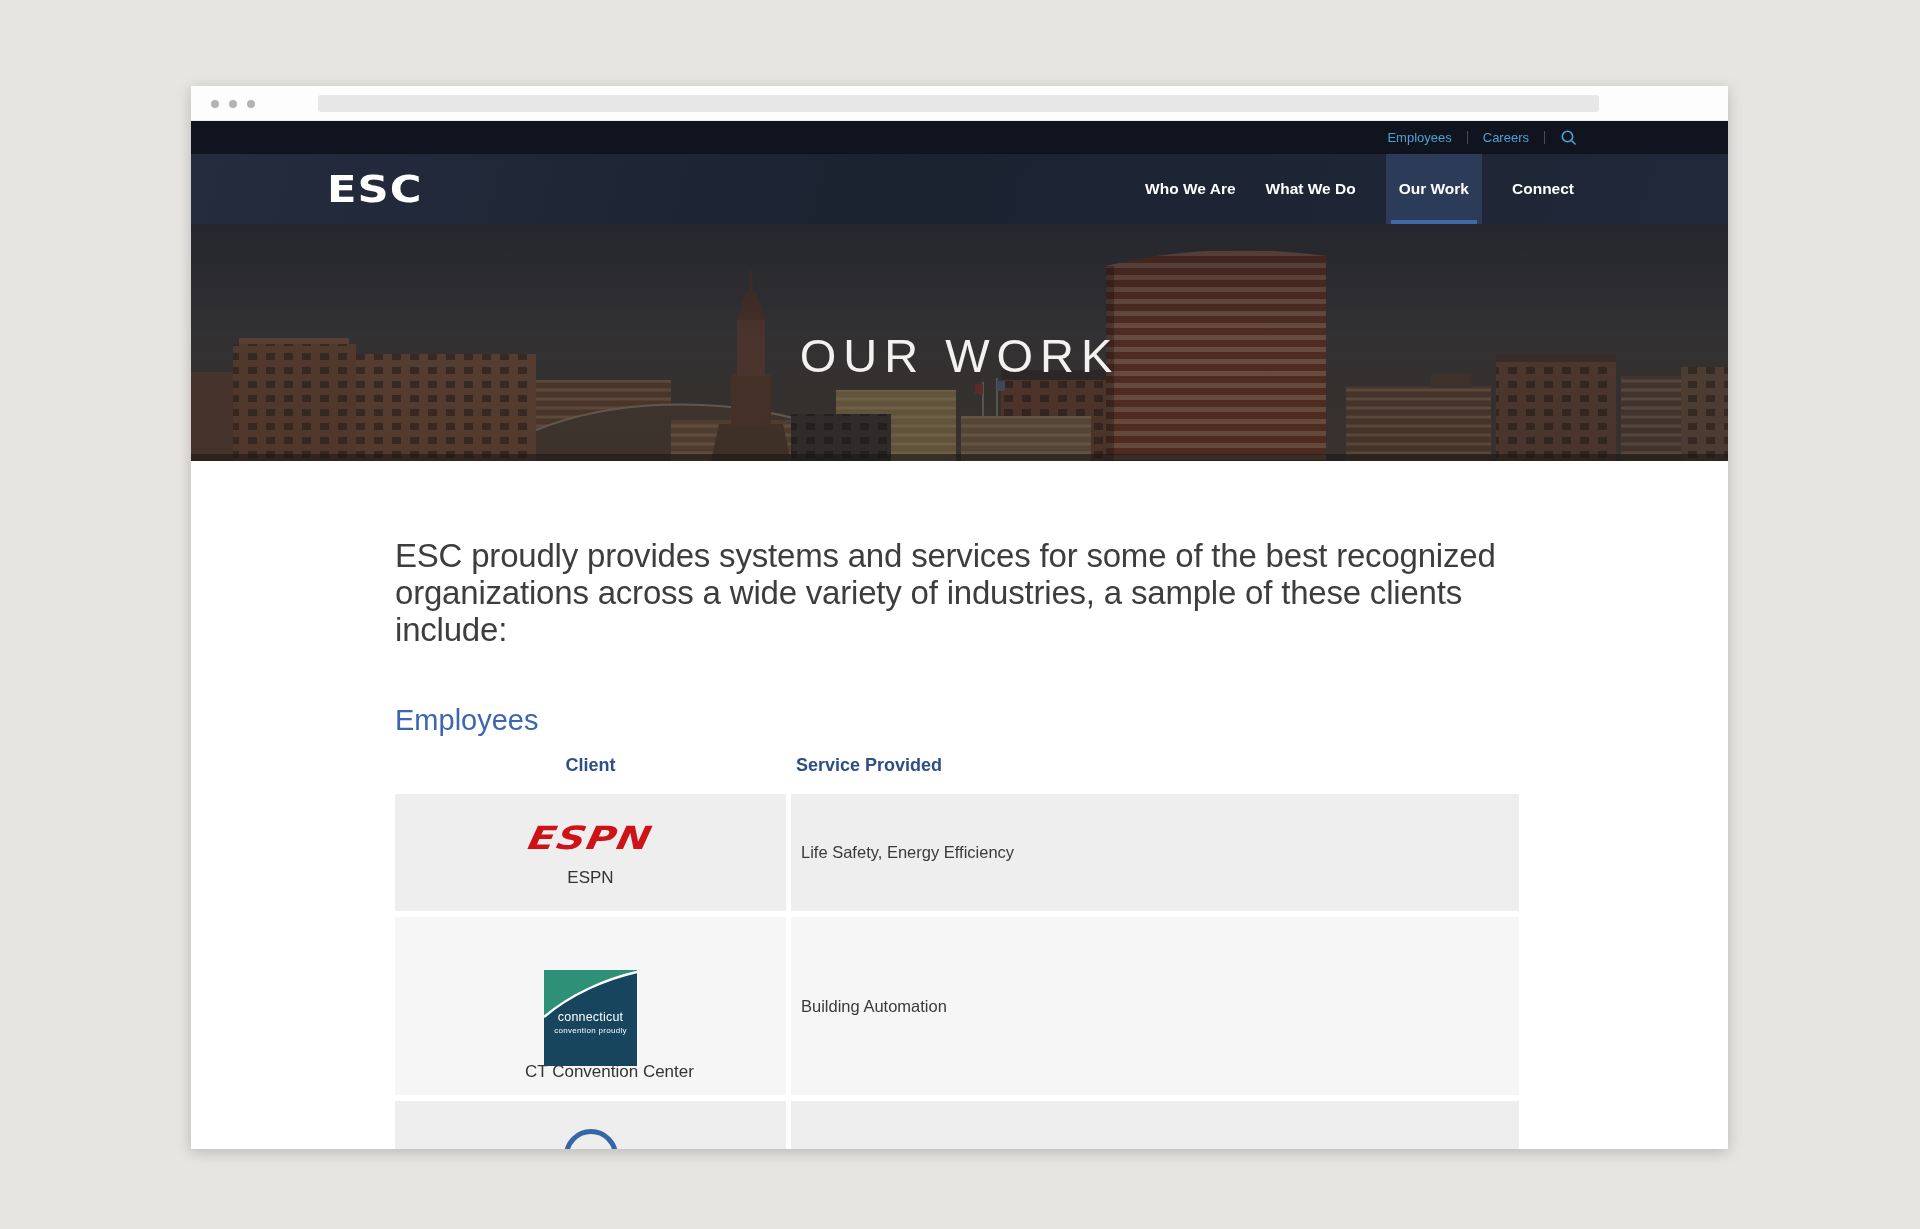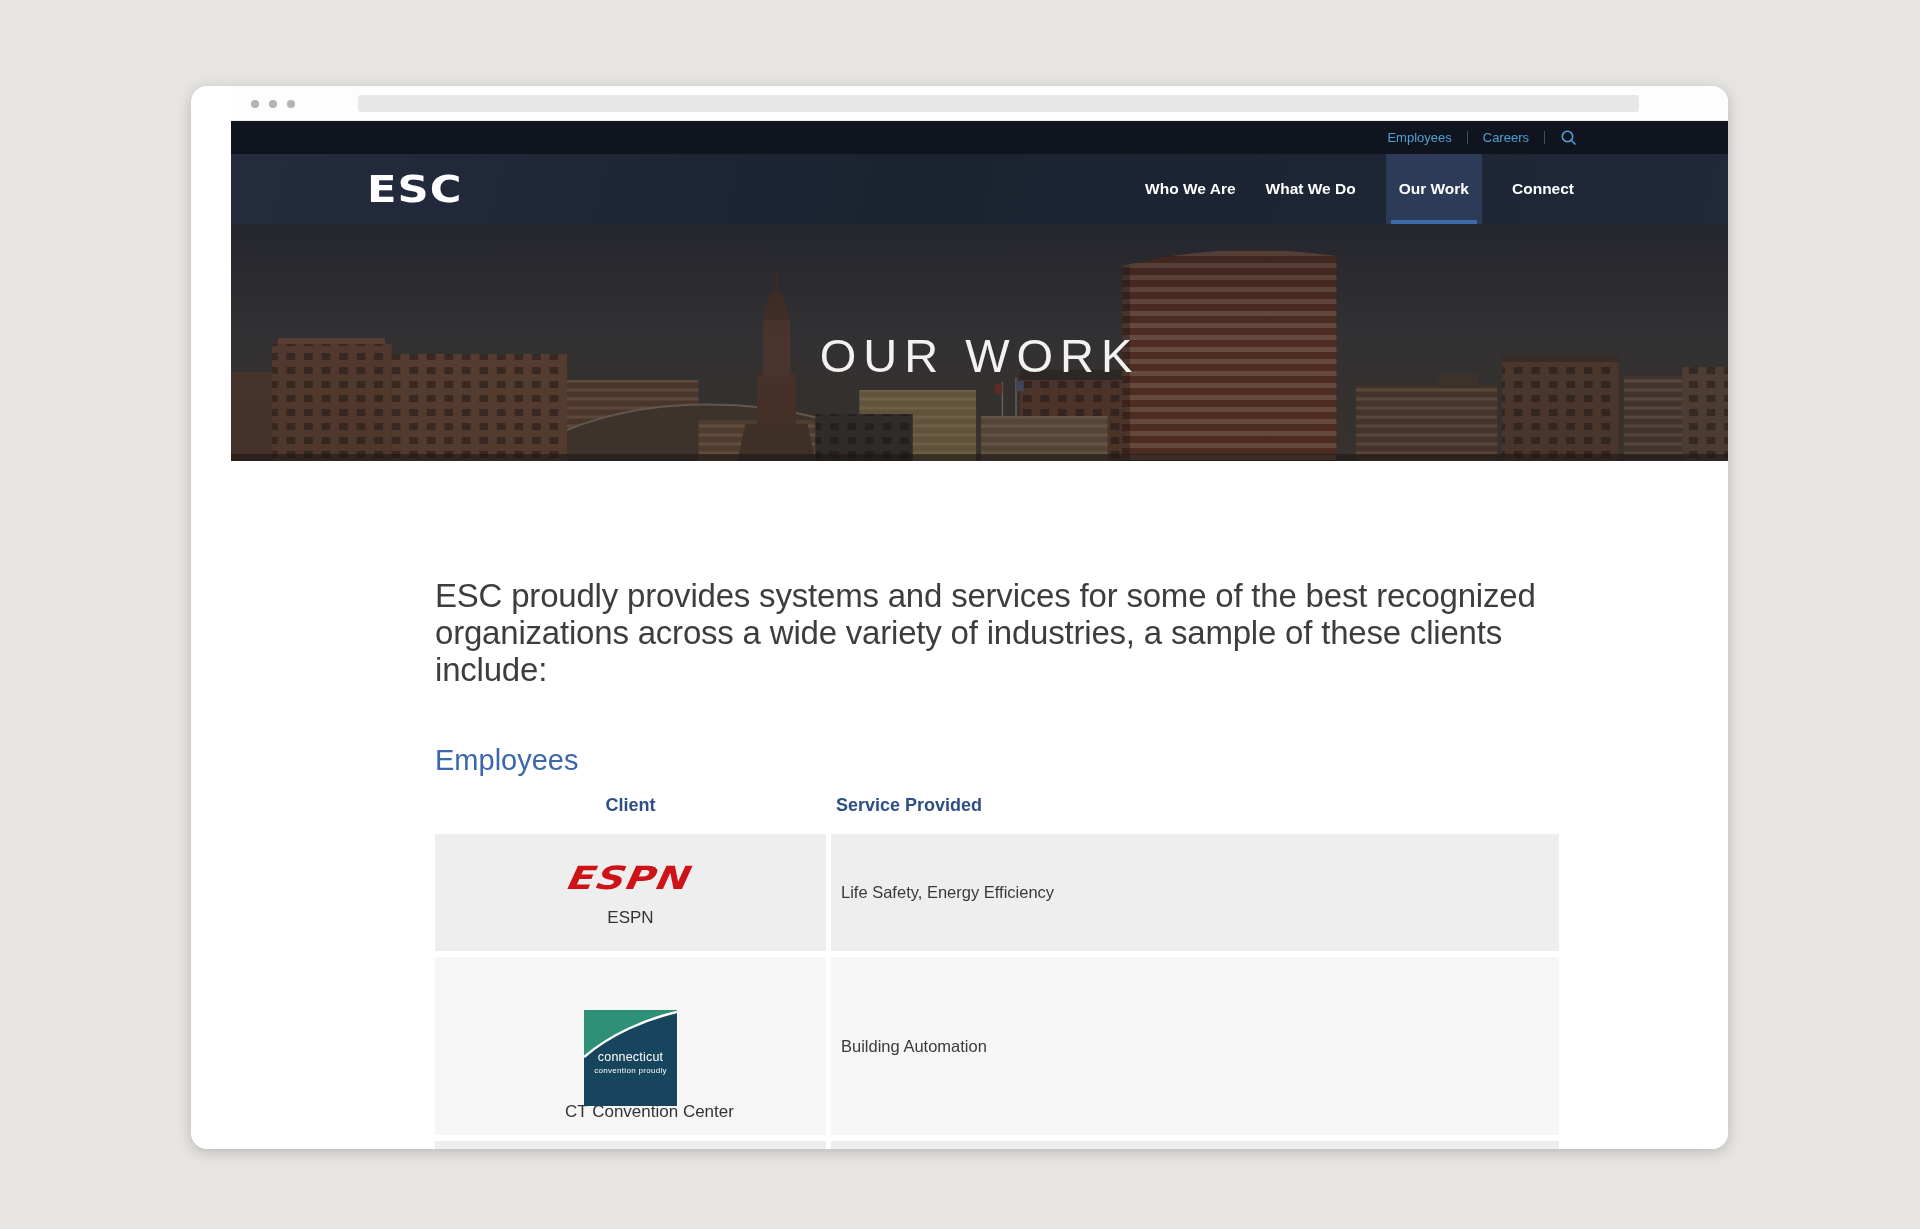--- a/index.html
+++ b/index.html
@@ -1,21 +1,21 @@
 <!DOCTYPE html>
 <html><head>
 <meta charset="utf-8">
 <style>
   * { margin:0; padding:0; box-sizing:border-box; }
   html,body { width:1920px; height:1229px; }
   body { background:#e7e5e2; font-family:"Liberation Sans", sans-serif; overflow:hidden; }
 
   .window { position:absolute; left:191px; top:86px; width:1537px; height:1063px;
-            background:#fff; border-radius:16px; overflow:hidden;
-            box-shadow:0 3px 14px rgba(0,0,0,0.20);padding-left:40px; }
+            background:#fff; border-radius:0; overflow:hidden;
+            box-shadow:0 3px 14px rgba(0,0,0,0.20); }
 
   
   .chrome { height:35px; background:#fdfdfd; position:relative; border-bottom:1px solid #ececec; }
   .dots { position:absolute; left:20px; top:14px; display:flex; gap:10px; }
   .dot { width:8px; height:8px; border-radius:50%; background:#b5b3b1; }
   .urlbar { position:absolute; left:127px; top:9px; width:1281px; height:17px;
             background:#e8e7e7; border-radius:3px; }
 
   
   .utility { height:33px; background:#10141f; display:flex; align-items:center;
@@ -39,21 +39,21 @@
               bottom:0; height:4px; background:#3f69a9; }
 
   
   .hero { height:237px; position:relative; overflow:hidden; background:#3e4049; }
   .hero svg { position:absolute; inset:0; width:100%; height:100%; display:block; }
   .hero-title { position:absolute; left:0; right:0; top:104px; text-align:center;
                 color:#f3f2f1; font-size:47px; font-weight:200; letter-spacing:7px; }
 
   
   .content { background:#fff; padding:0 0 0 204px; }
-  .intro { width:1124px; margin-top:116px; font-size:33px; line-height:37px;
+  .intro { width:1124px; margin-top:76px; font-size:33px; line-height:37px;
            font-weight:300; color:#3d3d3d; letter-spacing:-0.2px; white-space:pre-line; }
   .section-title { margin-top:56px; font-size:29px; font-weight:400; color:#3a67ae; }
 
   .thead { display:flex; margin-top:18px; width:1124px; }
   .th-client { width:391px; text-align:center; }
   .th-service { flex:1; padding-left:10px; }
   .th { font-size:18px; font-weight:bold; color:#2d4f86; }
 
   .tbody { margin-top:18px; width:1124px; }
   .trow { display:flex; gap:5px; margin-bottom:6px; }

